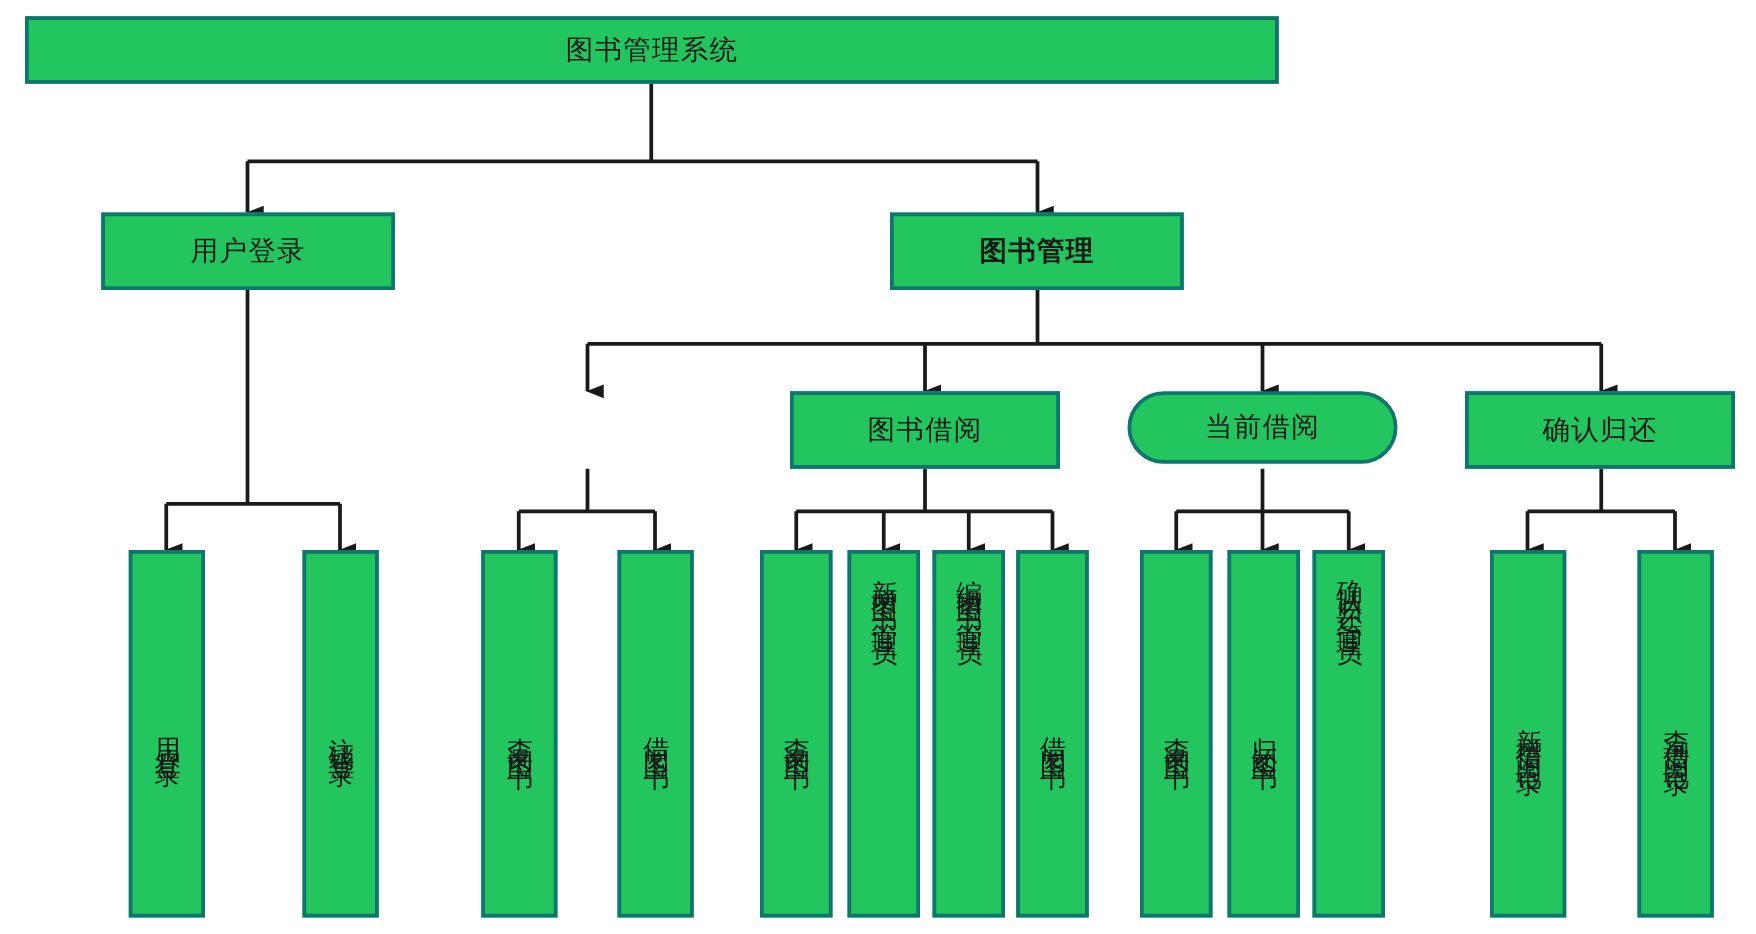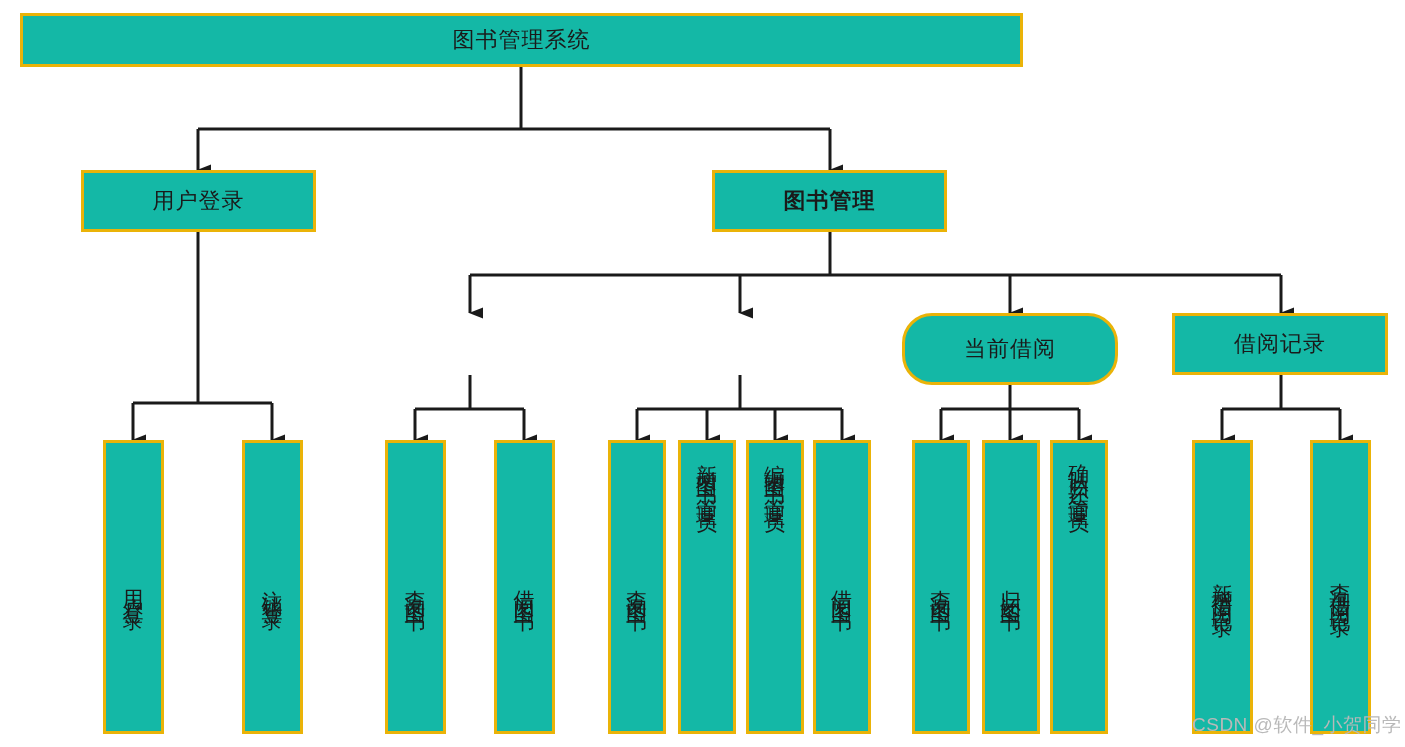--- a/index.html
+++ b/index.html
@@ -23,22 +23,22 @@
     position: absolute;
     left: 0;
     top: 0;
     width: 1405px;
     height: 747px;
     pointer-events: none;
   }
   .node {
     position: absolute;
     box-sizing: border-box;
-    background: #14b8a6;
-    border: 3px solid #eab308;
+    background: #22c55e;
+    border: 3px solid #0f766e;
     display: flex;
     align-items: center;
     justify-content: center;
     color: #1a1a1a;
   }
   .node .label {
     font-size: 22px;
     line-height: 1.1;
     letter-spacing: 1px;
     white-space: nowrap;
@@ -135,25 +135,28 @@
     <span class="label">图书管理系统</span>
   </div>
 
   <div class="node" style="left:81px; top:170px; width:235px; height:62px;">
     <span class="label">用户登录</span>
   </div>
   <div class="node" style="left:712px; top:170px; width:235px; height:62px;font-weight:bold;">
     <span class="label">图书管理</span>
   </div>
 
-  <div class="node" style="left:902px; top:313px; width:216px; height:72px;border-radius:30px;">
+  <div class="node" style="left:632px; top:313px; width:216px; height:62px;">
+    <span class="label">图书借阅</span>
+  </div>
+  <div class="node" style="left:902px; top:313px; width:216px; height:58px;border-radius:30px;">
     <span class="label">当前借阅</span>
   </div>
   <div class="node" style="left:1172px; top:313px; width:216px; height:62px;">
-    <span class="label">借阅记录</span>
+    <span class="label">确认归还</span>
   </div>
 
   <div class="node leaf center" style="left:103px; top:440px; width:61px; height:294px;">
     <span class="label">用户登录</span>
   </div>
   <div class="node leaf center" style="left:242px; top:440px; width:61px; height:294px;">
     <span class="label">注销登录</span>
   </div>
 
   <div class="node leaf center" style="left:385px; top:440px; width:61px; height:294px;">
@@ -186,15 +189,14 @@
     <span class="label">确认归还（管理员）</span>
   </div>
 
   <div class="node leaf center" style="left:1192px; top:440px; width:61px; height:294px;">
     <span class="label">新增借阅记录</span>
   </div>
   <div class="node leaf center" style="left:1310px; top:440px; width:61px; height:294px;">
     <span class="label">查询借阅记录</span>
   </div>
 
-  <div class="watermark">CSDN @软件_小贺同学</div>
 
 </div>
 
 </body></html>

